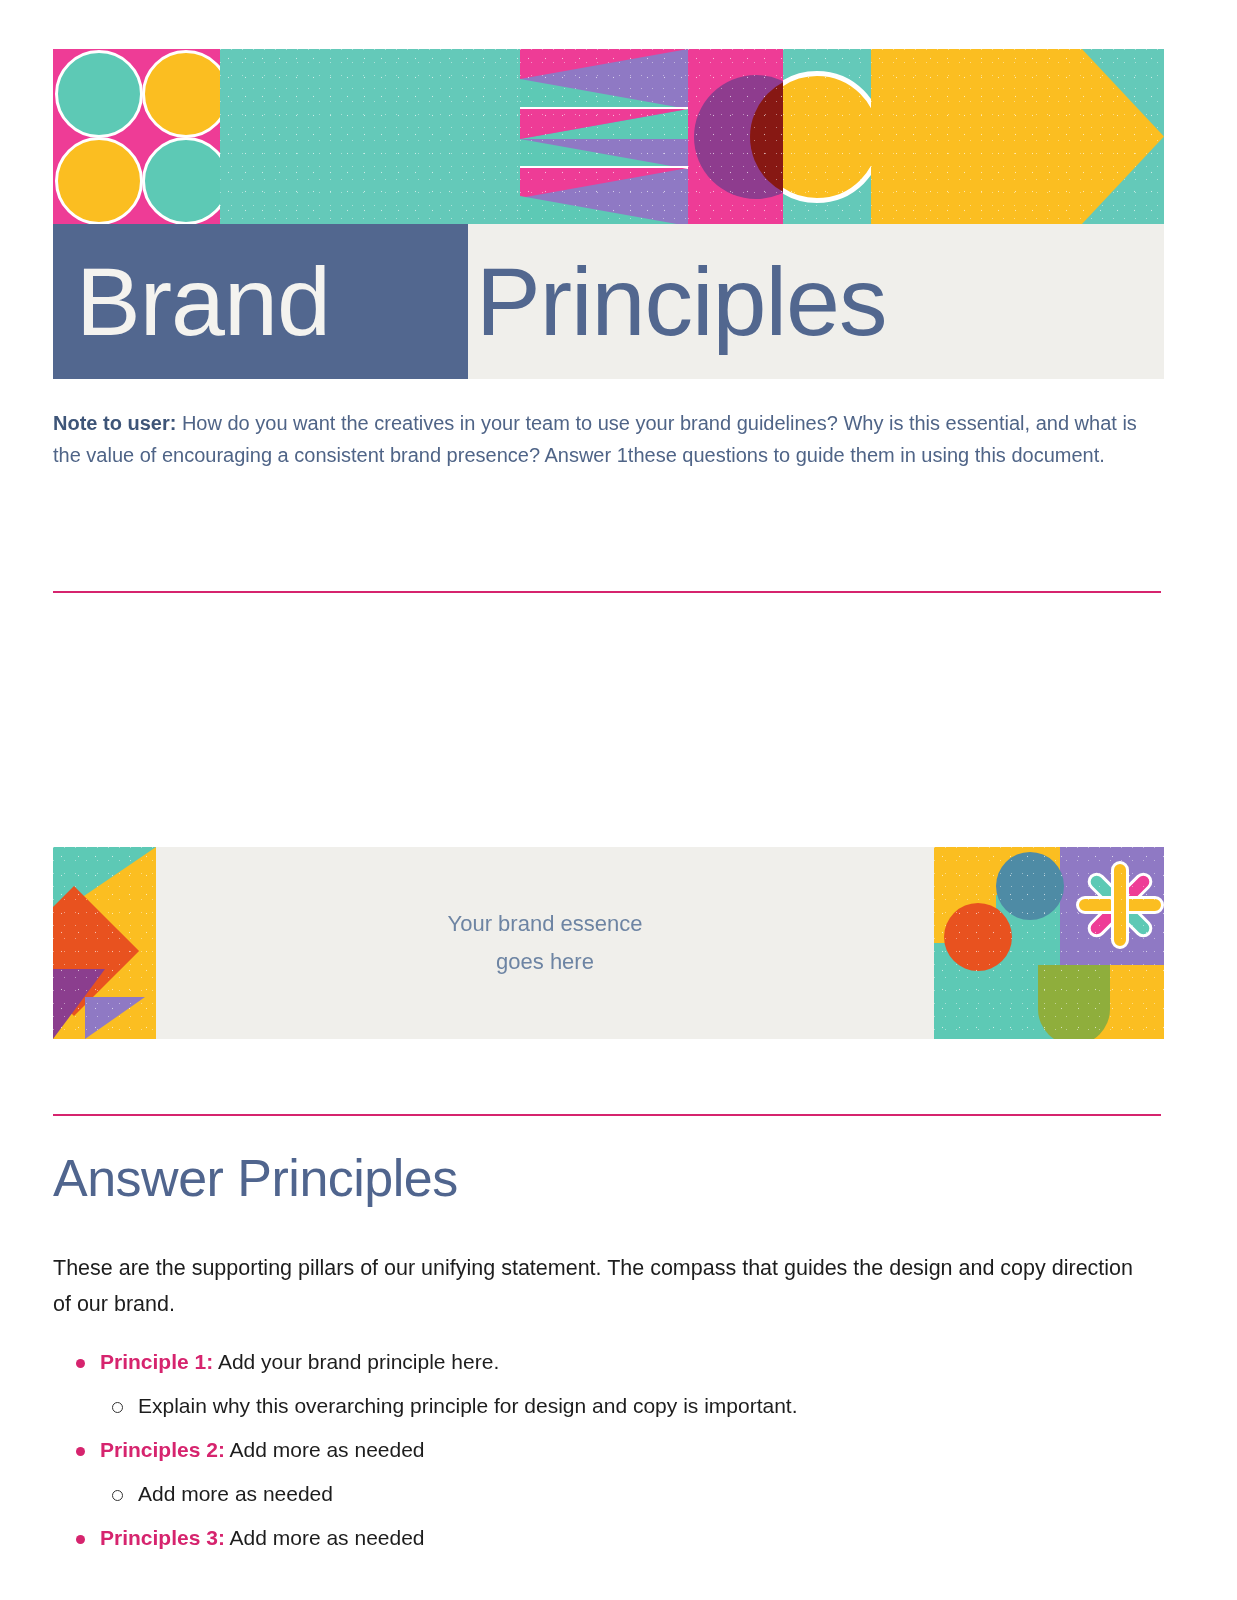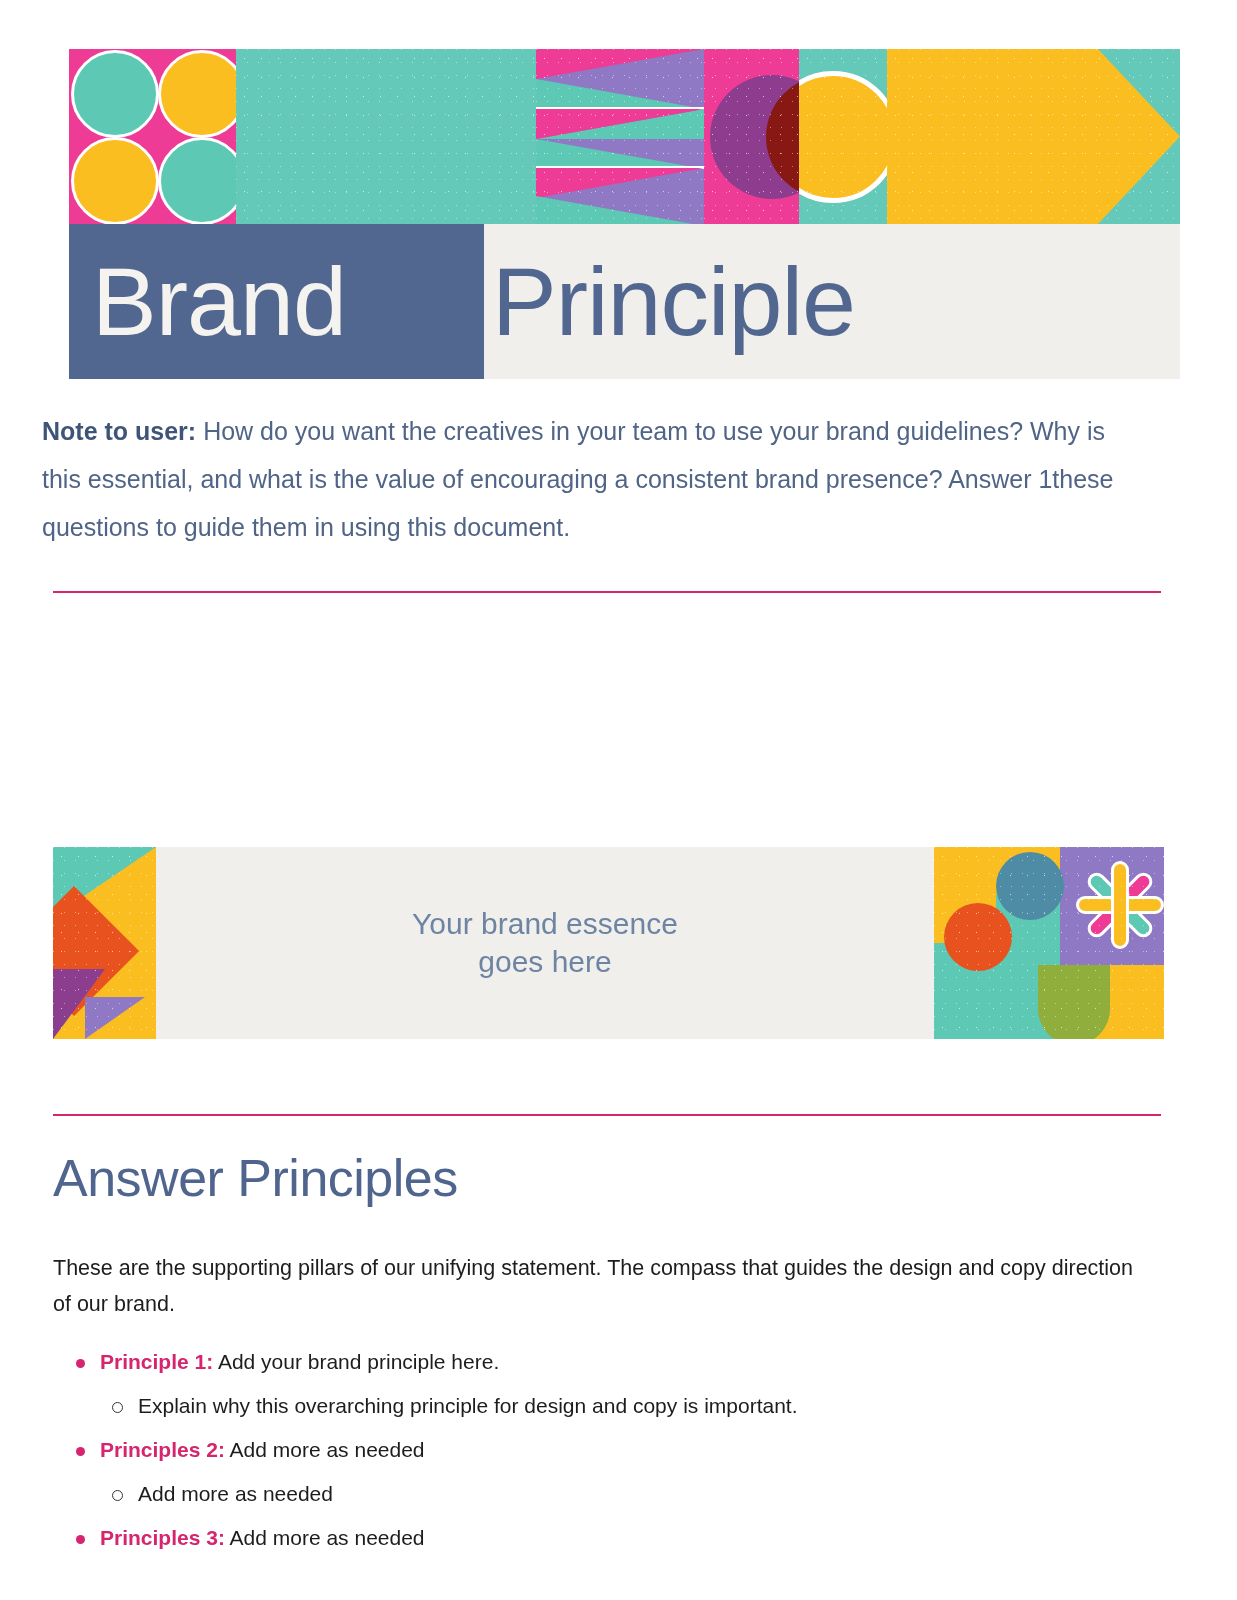--- a/index.html
+++ b/index.html
@@ -19,21 +19,20 @@
     background: #ffffff;
   }
 
   
   .header-wrap {
     position: absolute;
     left: 53px;
     top: 49px;
     width: 1111px;
     height: 330px;
-    margin-left: 16px;
   }
 
   .pattern-strip {
     position: relative;
     width: 100%;
     height: 175px;
     display: flex;
     overflow: hidden;
   }
 
@@ -171,26 +170,26 @@
   .title-brand span, .title-guidelines span {
     font-size: 97px;
     font-weight: 400;
     letter-spacing: -1px;
     line-height: 1;
   }
 
   
   .note {
     position: absolute;
-    left: 42px;
+    left: 53px;
     top: 407px;
     width: 1098px;
     color: #4F6487;
-    font-size: 25px;
-    line-height: 48px;
+    font-size: 20px;
+    line-height: 32px;
   }
   .note b { font-weight: 700; color: #3E5578; }
 
   
   .divider {
     position: absolute;
     left: 53px;
     width: 1108px;
     height: 2px;
     background: #D6246E;
@@ -269,21 +268,21 @@
   }
 
   .eb-center {
     flex: 1;
     display: flex;
     align-items: center;
     justify-content: center;
   }
   .eb-center .placeholder {
     color: #6D84A3;
-    font-size: 30px;
+    font-size: 22px;
     line-height: 38px;
     text-align: center;
   }
 
   .eb-right { position: relative; width: 230px; height: 100%; background: #FBBE21; overflow: hidden; }
   .eb-right .sq-teal {
     position: absolute; left: 0; bottom: 0; width: 126px; height: 96px; background: #5DC9B5;
   }
   .eb-right .sq-teal2 {
     position: absolute; left: 62px; top: 48px; width: 64px; height: 144px; background: #5DC9B5;
@@ -397,21 +396,21 @@
         <div class="yellowtri"></div>
       </div>
 
     </div>
 
     <div class="title-row">
       <div class="title-brand">
         <span>Brand</span>
       </div>
       <div class="title-guidelines">
-        <span>Principle</span>
+        <span>Principles</span>
       </div>
     </div>
 
   </div>
 
   <p class="note">
     <b>Note to user:</b><span> How do you want the creatives in your team to use your brand guidelines? Why is this essential, and what is the value of encouraging a consistent brand presence? Answer 1these questions to guide them in using this document.</span>
   </p>
 
   <div class="divider divider-1"></div>

